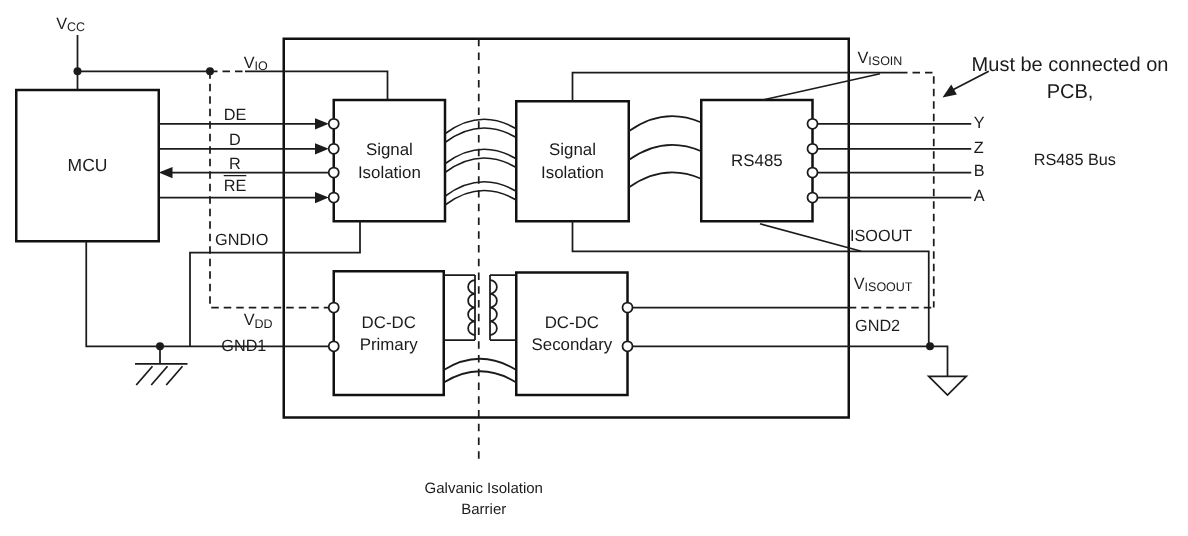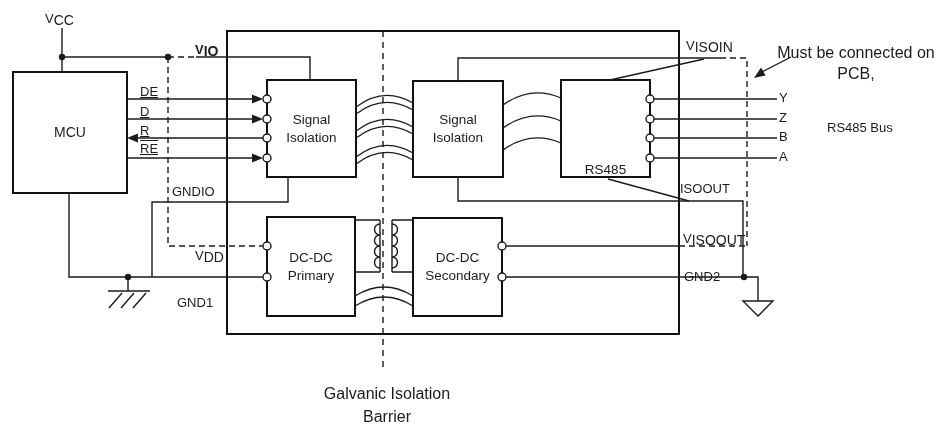--- a/index.html
+++ b/index.html
@@ -1,29 +1,29 @@
 <!DOCTYPE html>
 <html><head>
 <meta charset="utf-8">
 <style>
   html,body{margin:0;padding:0;background:#ffffff;}
   .stage{position:relative;width:950px;height:429px;background:#ffffff;
          font-family:"Liberation Sans",sans-serif;color:#1b1b1b;overflow:hidden;}
   .stage svg{position:absolute;left:0;top:0;}
   .lbl{position:absolute;font-size:13px;line-height:1.1;white-space:nowrap;}
-  .sub{font-size:14px;vertical-align:-2px;}
-  .sig{position:absolute;left:140px;width:60px;text-align:left;font-size:13px;white-space:nowrap;text-decoration:underline;}
+  .sub{font-size:10px;vertical-align:-2px;}
+  .sig{position:absolute;left:158px;width:60px;text-align:center;font-size:13px;white-space:nowrap;}
   .overline{text-decoration:overline;}
   .block-lbl{position:absolute;display:flex;flex-direction:column;align-items:center;
              justify-content:center;text-align:center;font-size:13.5px;line-height:1.3;}
   .mcu-lbl{font-size:14px;}
   .note{position:absolute;left:766px;top:42px;width:180px;text-align:center;
         font-size:16px;line-height:1.32;}
   .barrier{position:absolute;left:303px;top:382px;width:168px;text-align:center;
-           font-size:16px;line-height:1.45;}
+           font-size:12px;line-height:1.45;}
 </style>
 </head>
 <body>
 
 <div class="stage">
 
   <svg width="950" height="429" viewBox="0 0 950 429">
 
     <g fill="#ffffff" stroke="#111111" stroke-width="2">
       <rect x="227" y="31" width="452" height="303"></rect>
@@ -112,28 +112,28 @@
       <circle cx="650" cy="138" r="4"></circle>
       <circle cx="650" cy="158" r="4"></circle>
       <circle cx="267" cy="246" r="4"></circle>
       <circle cx="267" cy="277" r="4"></circle>
       <circle cx="502" cy="246" r="4"></circle>
       <circle cx="502" cy="277" r="4"></circle>
     </g>
   </svg>
 
   <div class="lbl" style="left:45px;top:12px;"><span>V</span><span class="sub">CC</span></div>
-  <div class="lbl" style="left:195px;top:43px;font-weight:bold;"><span>V</span><span class="sub">IO</span></div>
+  <div class="lbl" style="left:195px;top:43px;"><span>V</span><span class="sub">IO</span></div>
   <div class="lbl" style="left:195px;top:249px;"><span>V</span><span class="sub">DD</span></div>
   <div class="lbl" style="left:686px;top:39px;"><span>V</span><span class="sub">ISOIN</span></div>
-  <div class="lbl" style="left:683px;top:232px;"><span>V</span><span class="sub">ISOOUT</span></div>
+  <div class="lbl" style="left:683px;top:220px;"><span>V</span><span class="sub">ISOOUT</span></div>
   <div class="lbl" style="left:172px;top:185px;">GNDIO</div>
-  <div class="lbl" style="left:177px;top:296px;">GND1</div>
+  <div class="lbl" style="left:177px;top:270px;">GND1</div>
   <div class="lbl" style="left:680px;top:182px;">ISOOUT</div>
-  <div class="lbl" style="left:684px;top:270px;">GND2</div>
+  <div class="lbl" style="left:684px;top:254px;">GND2</div>
 
   <div class="sig" style="top:84px;">DE</div>
   <div class="sig" style="top:104px;">D</div>
   <div class="sig" style="top:123px;">R</div>
   <div class="sig" style="top:141px;"><span class="overline">RE</span></div>
 
   <div class="lbl" style="left:779px;top:91px;">Y</div>
   <div class="lbl" style="left:779px;top:111px;">Z</div>
   <div class="lbl" style="left:779px;top:130px;">B</div>
   <div class="lbl" style="left:779px;top:150px;">A</div>
@@ -143,21 +143,21 @@
       <span>MCU</span>
     </div>
   <div class="block-lbl" style="left:267px;top:80px;width:89px;height:97px;">
     <span>Signal</span>
       <span>Isolation</span>
   </div>
   <div class="block-lbl" style="left:413px;top:81px;width:90px;height:96px;">
     <span>Signal</span>
       <span>Isolation</span>
   </div>
-  <div class="block-lbl" style="left:561px;top:80px;width:89px;height:97px;margin-top:41px;">
+  <div class="block-lbl" style="left:561px;top:80px;width:89px;height:97px;">
       <span>RS485</span>
     </div>
   <div class="block-lbl" style="left:267px;top:217px;width:88px;height:99px;">
     <span>DC-DC</span>
       <span>Primary</span>
   </div>
   <div class="block-lbl" style="left:413px;top:218px;width:89px;height:98px;">
     <span>DC-DC</span>
       <span>Secondary</span>
   </div>

